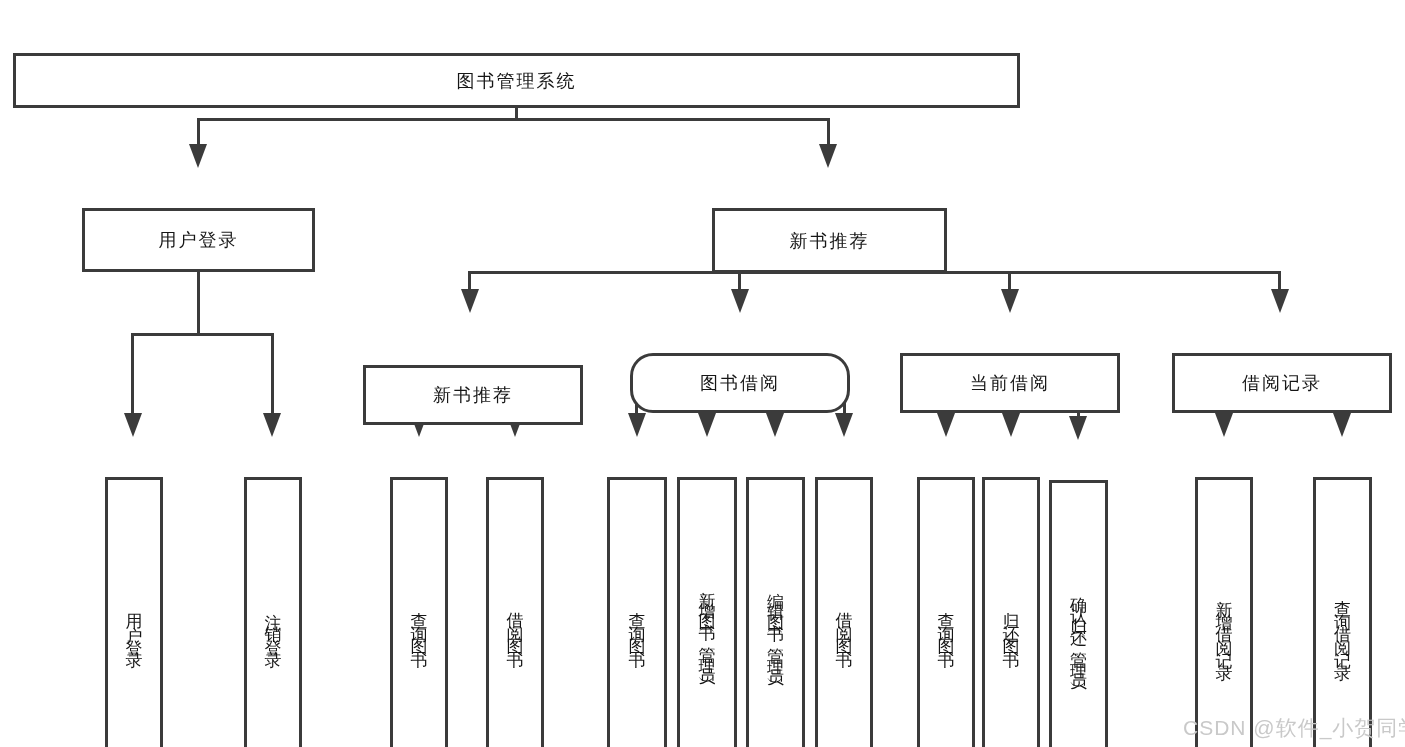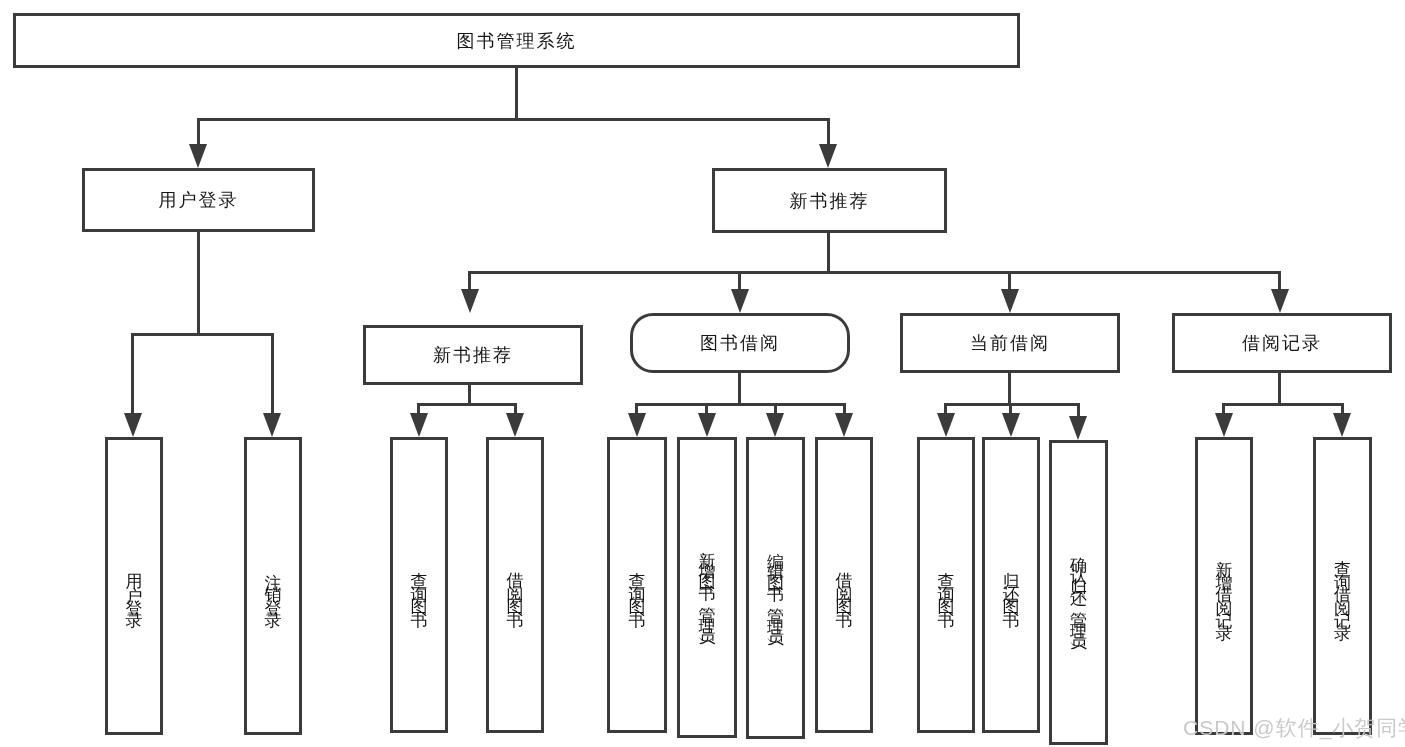--- a/index.html
+++ b/index.html
@@ -17,20 +17,21 @@
     box-sizing: border-box;
     background: #ffffff;
     border: 3px solid #3b3b3b;
     display: flex;
     align-items: center;
     justify-content: center;
     font-size: 18px;
     letter-spacing: 2px;
     color: #161616;
     z-index: 2;
+    margin-top: 40px;
   }
   .leaf { font-size: 17px; z-index: 2; }
   .vtext {
     writing-mode: vertical-rl;
     text-orientation: mixed;
     letter-spacing: 13px;
     line-height: 1;
   }
   .vtext.tight { letter-spacing: 11px; }
   .vline { position: absolute; width: 3px; background: #3b3b3b; z-index: 1; }

